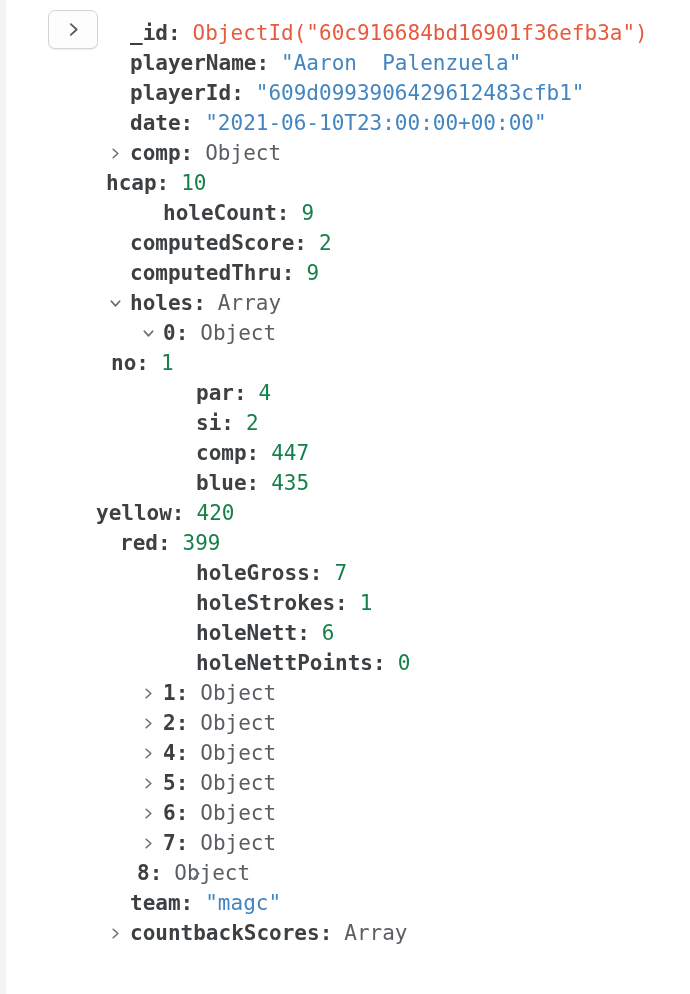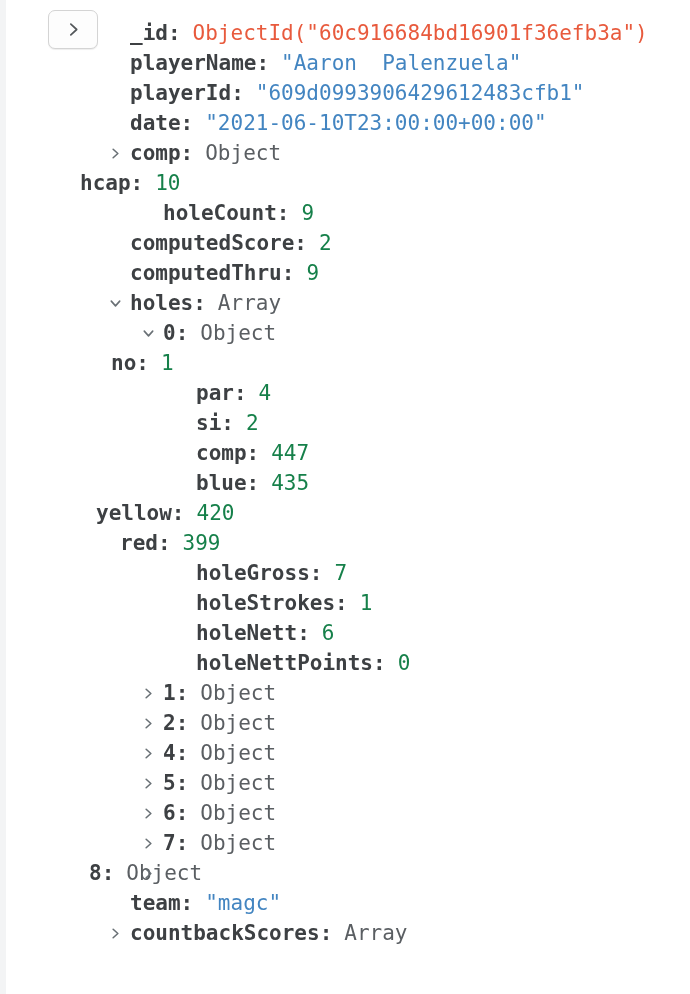--- a/index.html
+++ b/index.html
@@ -95,21 +95,21 @@
   <div class="tree">
       <div class="row" style="padding-left: 130px;"><span class="key">_id:</span><span class="val v-objectid">ObjectId("60c916684bd16901f36efb3a")</span></div>
       <div class="row" style="padding-left: 130px;"><span class="key">playerName:</span><span class="val v-string">"Aaron  Palenzuela"</span></div>
       <div class="row" style="padding-left: 130px;"><span class="key">playerId:</span><span class="val v-string">"609d0993906429612483cfb1"</span></div>
       <div class="row" style="padding-left: 130px;"><span class="key">date:</span><span class="val v-string">"2021-06-10T23:00:00+00:00"</span></div>
       <div class="row" style="padding-left: 130px;"><span class="chev right" style="left: 107px;">
           <svg viewBox="0 0 16 16" width="15" height="15" aria-hidden="true">
             <polyline points="5.5,3.5 10.5,8 5.5,12.5" fill="none" stroke="currentColor" stroke-width="1.7" stroke-linecap="round" stroke-linejoin="round"></polyline>
           </svg>
         </span><span class="key">comp:</span><span class="val v-object">Object</span></div>
-      <div class="row" style="padding-left: 80px;"><span class="key">hcap:</span><span class="val v-number">10</span></div>
+      <div class="row" style="padding-left: 106px;"><span class="key">hcap:</span><span class="val v-number">10</span></div>
       <div class="row" style="padding-left: 130px; margin-left: 33px;"><span class="key">holeCount:</span><span class="val v-number">9</span></div>
       <div class="row" style="padding-left: 130px;"><span class="key">computedScore:</span><span class="val v-number">2</span></div>
       <div class="row" style="padding-left: 130px;"><span class="key">computedThru:</span><span class="val v-number">9</span></div>
       <div class="row" style="padding-left: 130px;"><span class="chev down" style="left: 107px;">
           <svg viewBox="0 0 16 16" width="15" height="15" aria-hidden="true">
             <polyline points="5.5,3.5 10.5,8 5.5,12.5" fill="none" stroke="currentColor" stroke-width="1.7" stroke-linecap="round" stroke-linejoin="round"></polyline>
           </svg>
         </span><span class="key">holes:</span><span class="val v-array">Array</span></div>
       <div class="row" style="padding-left: 163px;"><span class="chev down" style="left: 140px;">
           <svg viewBox="0 0 16 16" width="15" height="15" aria-hidden="true">
@@ -150,21 +150,21 @@
       <div class="row" style="padding-left: 163px;"><span class="chev right" style="left: 140px;">
           <svg viewBox="0 0 16 16" width="15" height="15" aria-hidden="true">
             <polyline points="5.5,3.5 10.5,8 5.5,12.5" fill="none" stroke="currentColor" stroke-width="1.7" stroke-linecap="round" stroke-linejoin="round"></polyline>
           </svg>
         </span><span class="key">6:</span><span class="val v-object">Object</span></div>
       <div class="row" style="padding-left: 163px;"><span class="chev right" style="left: 140px;">
           <svg viewBox="0 0 16 16" width="15" height="15" aria-hidden="true">
             <polyline points="5.5,3.5 10.5,8 5.5,12.5" fill="none" stroke="currentColor" stroke-width="1.7" stroke-linecap="round" stroke-linejoin="round"></polyline>
           </svg>
         </span><span class="key">7:</span><span class="val v-object">Object</span></div>
-      <div class="row" style="padding-left: 89px;"><span class="chev right" style="left: 140px;">
+      <div class="row" style="padding-left: 89px; margin-left: 48px;"><span class="chev right" style="left: 140px;">
           <svg viewBox="0 0 16 16" width="15" height="15" aria-hidden="true">
             <polyline points="5.5,3.5 10.5,8 5.5,12.5" fill="none" stroke="currentColor" stroke-width="1.7" stroke-linecap="round" stroke-linejoin="round"></polyline>
           </svg>
         </span><span class="key">8:</span><span class="val v-object">Object</span></div>
       <div class="row" style="padding-left: 130px;"><span class="key">team:</span><span class="val v-string">"magc"</span></div>
       <div class="row" style="padding-left: 130px;"><span class="chev right" style="left: 107px;">
           <svg viewBox="0 0 16 16" width="15" height="15" aria-hidden="true">
             <polyline points="5.5,3.5 10.5,8 5.5,12.5" fill="none" stroke="currentColor" stroke-width="1.7" stroke-linecap="round" stroke-linejoin="round"></polyline>
           </svg>
         </span><span class="key">countbackScores:</span><span class="val v-array">Array</span></div>

